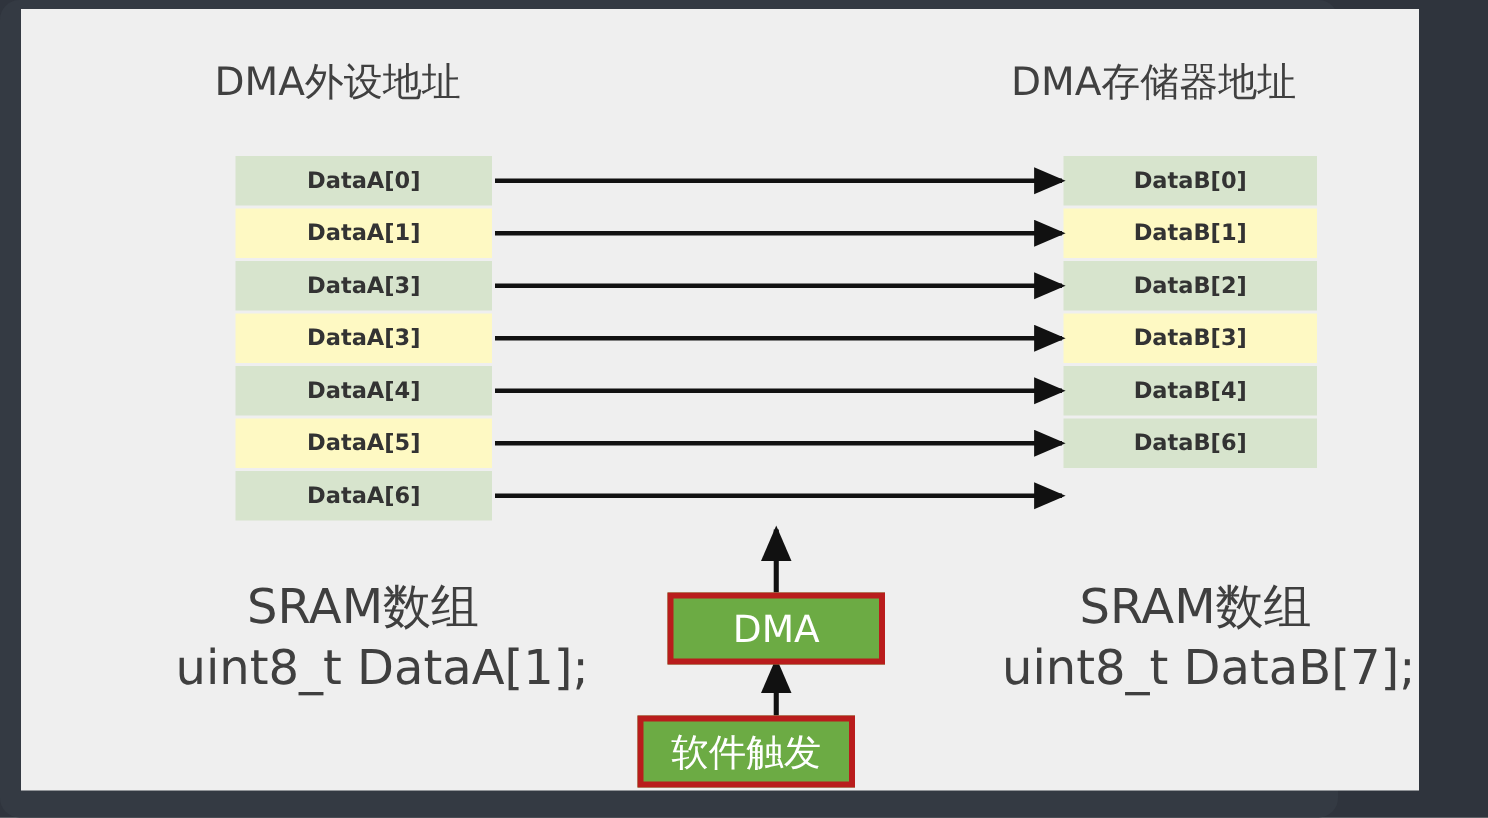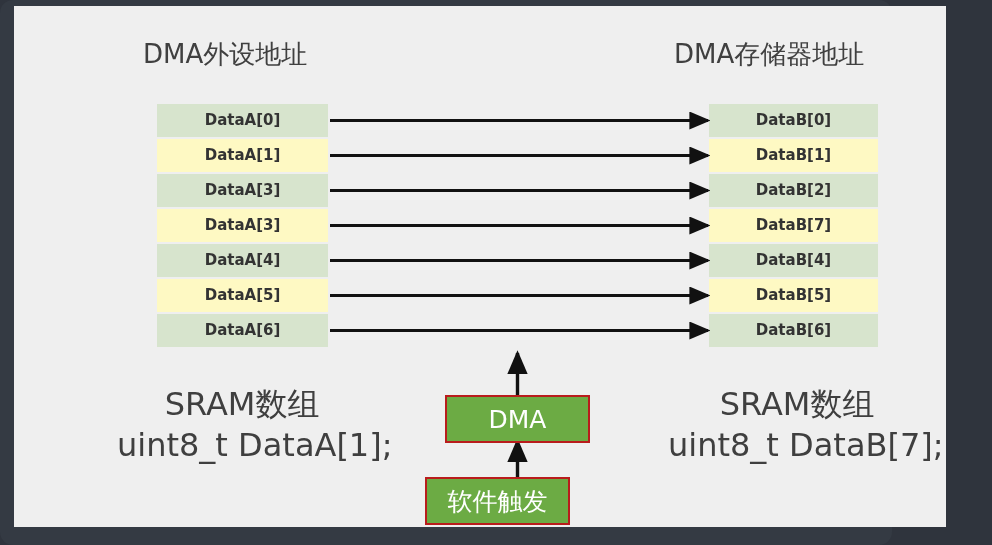--- a/index.html
+++ b/index.html
@@ -85,21 +85,21 @@
     white-space: nowrap;
   }
   #caption-left  { left: 103px; top: 378px; width: 250px; }
   #caption-right { left: 654px; top: 378px; width: 258px; }
   .caption .line { display: block; }
 
   
   .greenbox {
     position: absolute;
     background: #6cab44;
-    border: 2px solid #b91c1c;
+    border: 4px solid #b91c1c;
     box-sizing: border-box;
     color: #ffffff;
     font-size: 25px;
     text-align: center;
     display: flex;
     align-items: center;
     justify-content: center;
   }
   #box-dma {
     left: 431px; top: 389px;
@@ -127,23 +127,22 @@
       <div class="cell even">DataA[3]</div>
       <div class="cell odd">DataA[4]</div>
       <div class="cell even">DataA[5]</div>
       <div class="cell odd">DataA[6]</div>
     </div>
 
     <div class="col" id="col-right">
       <div class="cell odd">DataB[0]</div>
       <div class="cell even">DataB[1]</div>
       <div class="cell odd">DataB[2]</div>
-      <div class="cell even">DataB[7]</div>
+      <div class="cell even">DataB[3]</div>
       <div class="cell odd">DataB[4]</div>
-      <div class="cell even">DataB[5]</div>
       <div class="cell odd">DataB[6]</div>
     </div>
 
     <svg id="arrows" viewBox="0 0 932 521" width="932" height="521">
       <defs>
         <marker id="ah" markerWidth="7" markerHeight="7" refX="6.2" refY="3" orient="auto" markerUnits="strokeWidth">
           <path d="M0,0 L7,3 L0,6 z" fill="#111111"></path>
         </marker>
         <marker id="ahv" markerWidth="7" markerHeight="7" refX="6.2" refY="3" orient="auto" markerUnits="strokeWidth">
           <path d="M0,0 L7,3 L0,6 z" fill="#111111"></path>

